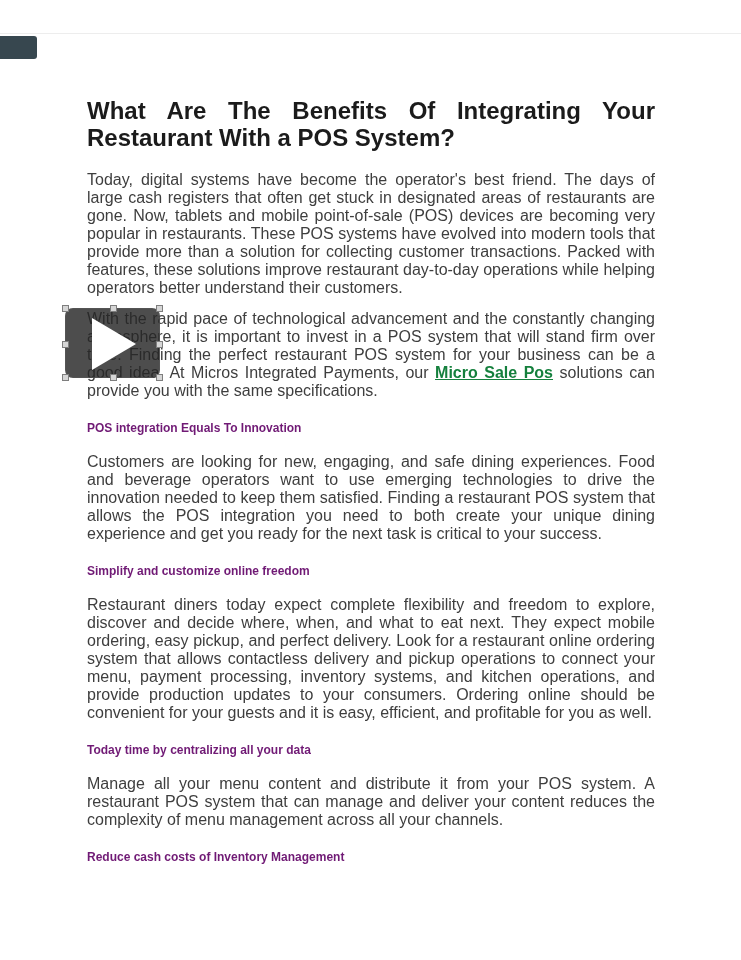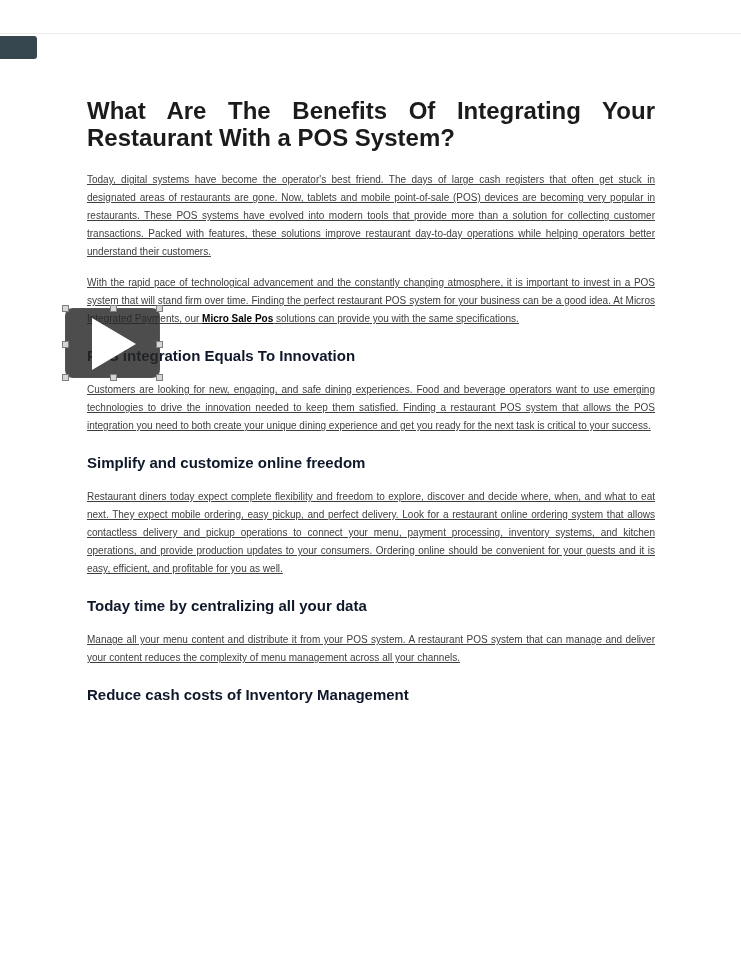--- a/index.html
+++ b/index.html
@@ -32,35 +32,34 @@
   h1 {
     margin: 97px 0 20px 0;
     font-size: 24px;
     line-height: 27px;
     font-weight: bold;
     color: #1b1b1b;
     text-align: justify;
   }
   p.body {
     margin: 0 0 13px 0;
-    font-size: 10px;
+    font-size: 16px;
     line-height: 18px;
     color: #3e3e3e;
     text-align: justify;
-    text-decoration: underline;
   }
   h2 {
     margin: 18px 0 15px 0;
-    font-size: 15px;
+    font-size: 12px;
     line-height: 20px;
     font-weight: bold;
-    color: #0f172a;
+    color: #701a75;
   }
   a.doc-link {
-    color: #000000;
+    color: #15803d;
     font-weight: bold;
     text-decoration: underline;
     cursor: pointer;
   }
   .video-overlay {
     position: absolute;
     left: 65px; top: 308px;
     width: 95px; height: 70px;
     background: rgba(38, 38, 38, 0.82);
     border: 1px solid rgba(90, 90, 90, 0.6);

